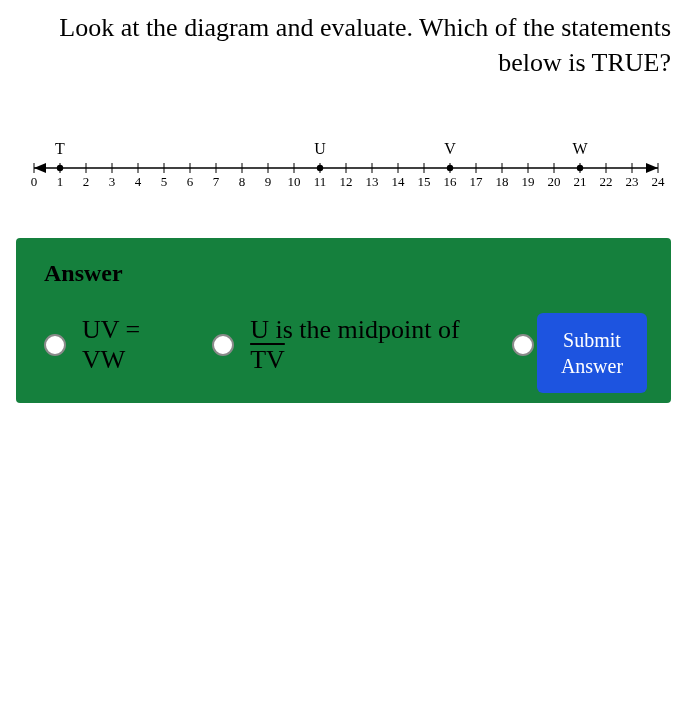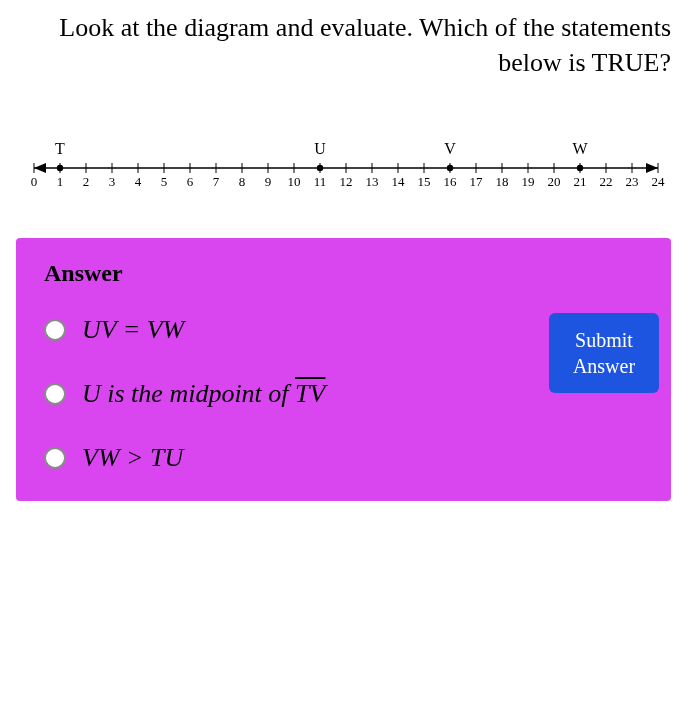--- a/index.html
+++ b/index.html
@@ -26,35 +26,34 @@
     font-family: Georgia, serif;
     font-size: 16px;
     text-anchor: middle;
   }
   .tick-label {
     font-family: Georgia, serif;
     font-size: 13px;
     text-anchor: middle;
   }
   .answer-panel {
-    background: #d946ef;
+    background: #15803d;
     border-radius: 4px;
     padding: 22px 28px 28px 28px;
     position: relative;
   }
   .answer-title {
     font-weight: bold;
     font-size: 24px;
     margin-bottom: 28px;
   }
   .options {
     display: flex;
-    flex-direction: column;
+    flex-direction: row;
     gap: 34px;
-    font-style: italic;
   }
   .opt {
     display: flex;
     align-items: center;
     gap: 16px;
     cursor: pointer;
   }
   .radio {
     width: 22px;
     height: 22px;
@@ -66,21 +65,21 @@
   .opt-label {
     font-size: 26px;
     font-family: Georgia, 'Times New Roman', serif;
   }
   .overline {
     text-decoration: overline;
     text-decoration-thickness: 1.5px;
   }
   .submit {
     position: absolute;
-    right: 12px;
+    right: 24px;
     top: 75px;
     background: #1d54e0;
     color: #fff;
     border: none;
     border-radius: 6px;
     padding: 14px 18px;
     font-family: Georgia, serif;
     font-size: 20px;
     line-height: 1.3;
     text-align: center;

